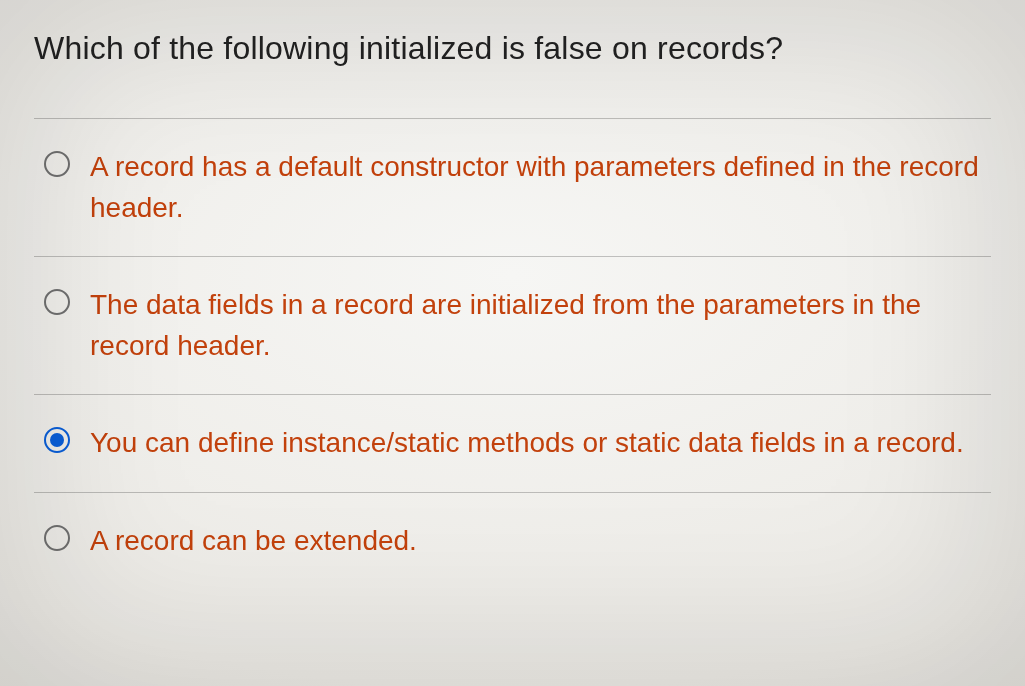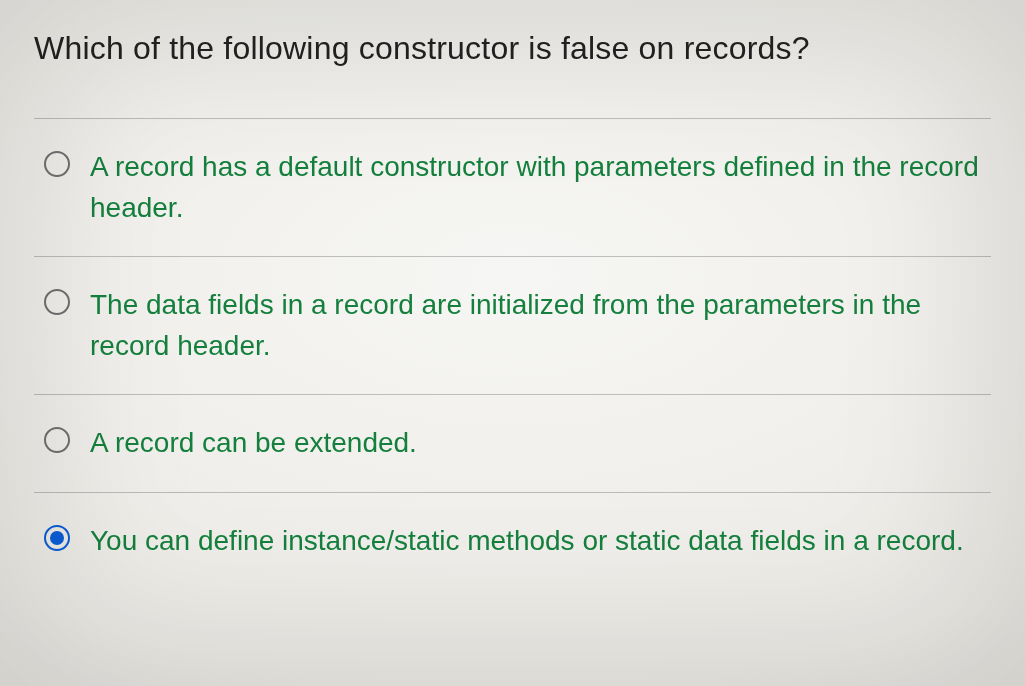--- a/index.html
+++ b/index.html
@@ -47,54 +47,54 @@
     position: absolute;
     left: 50%; top: 50%;
     width: 14px; height: 14px;
     background: #0a5ed7;
     border-radius: 50%;
     transform: translate(-50%, -50%);
   }
   .label {
     font-size: 28px;
     line-height: 1.45;
-    color: #15803d;
+    color: #c2410c;
     font-weight: 400;
   }
   
   .vignette {
     pointer-events: none;
     position: fixed;
     inset: 0;
     box-shadow: inset 0 0 160px 40px rgba(0,0,0,0.10);
   }
 </style>
 </head>
 <body>
 
-<div class="question">Which of the following constructor is false on records?</div>
+<div class="question">Which of the following initialized is false on records?</div>
 
 <div class="options">
 
   <div class="option">
     <span class="radio"></span>
     <span class="label">A record has a default constructor with parameters defined in the record header.</span>
   </div>
 
   <div class="option">
     <span class="radio"></span>
     <span class="label">The data fields in a record are initialized from the parameters in the record header.</span>
   </div>
 
 
+  <div class="option selected">
+    <span class="radio"></span>
+    <span class="label">You can define instance/static methods or static data fields in a record.</span>
+  </div>
+
   <div class="option">
     <span class="radio"></span>
     <span class="label">A record can be extended.</span>
-  </div>
-
-  <div class="option selected">
-    <span class="radio"></span>
-    <span class="label">You can define instance/static methods or static data fields in a record.</span>
   </div>
 
 </div>
 
 <div class="vignette"></div>
 
 </body></html>

